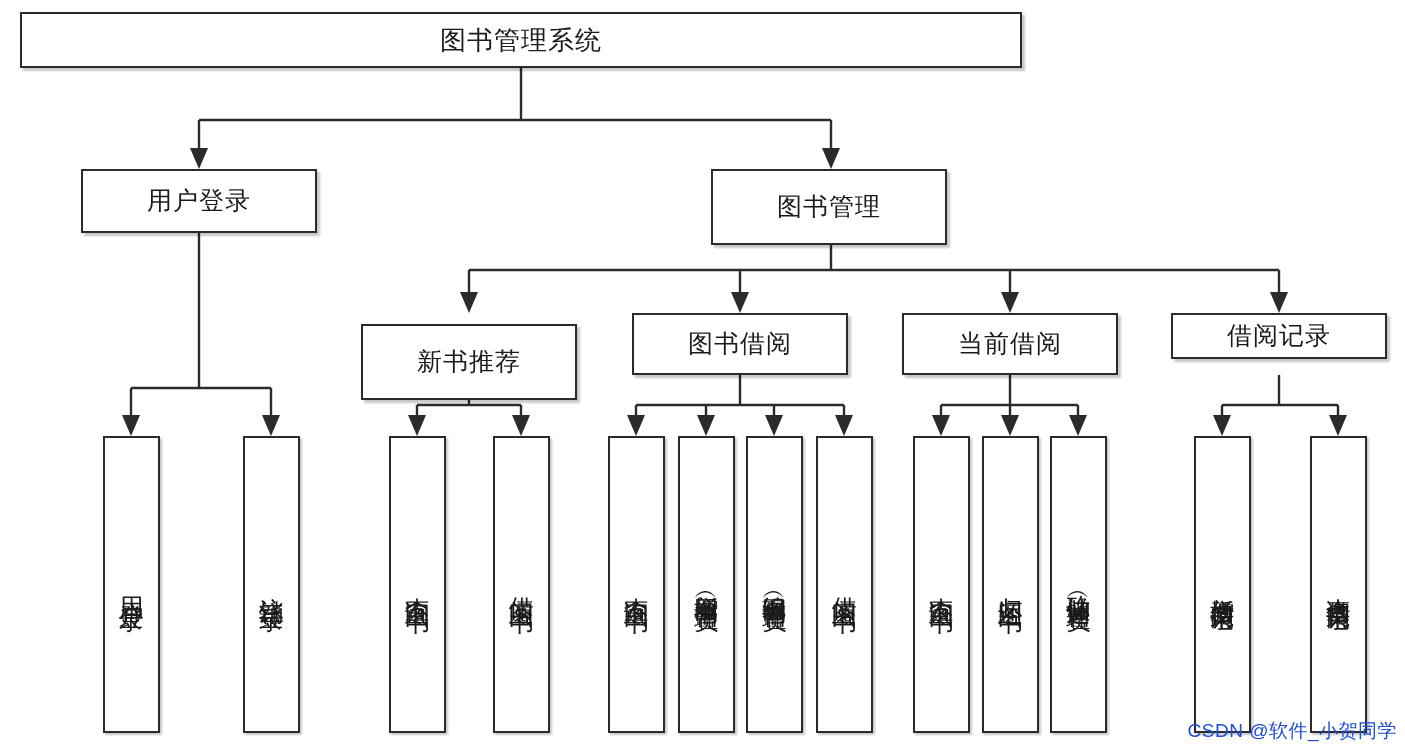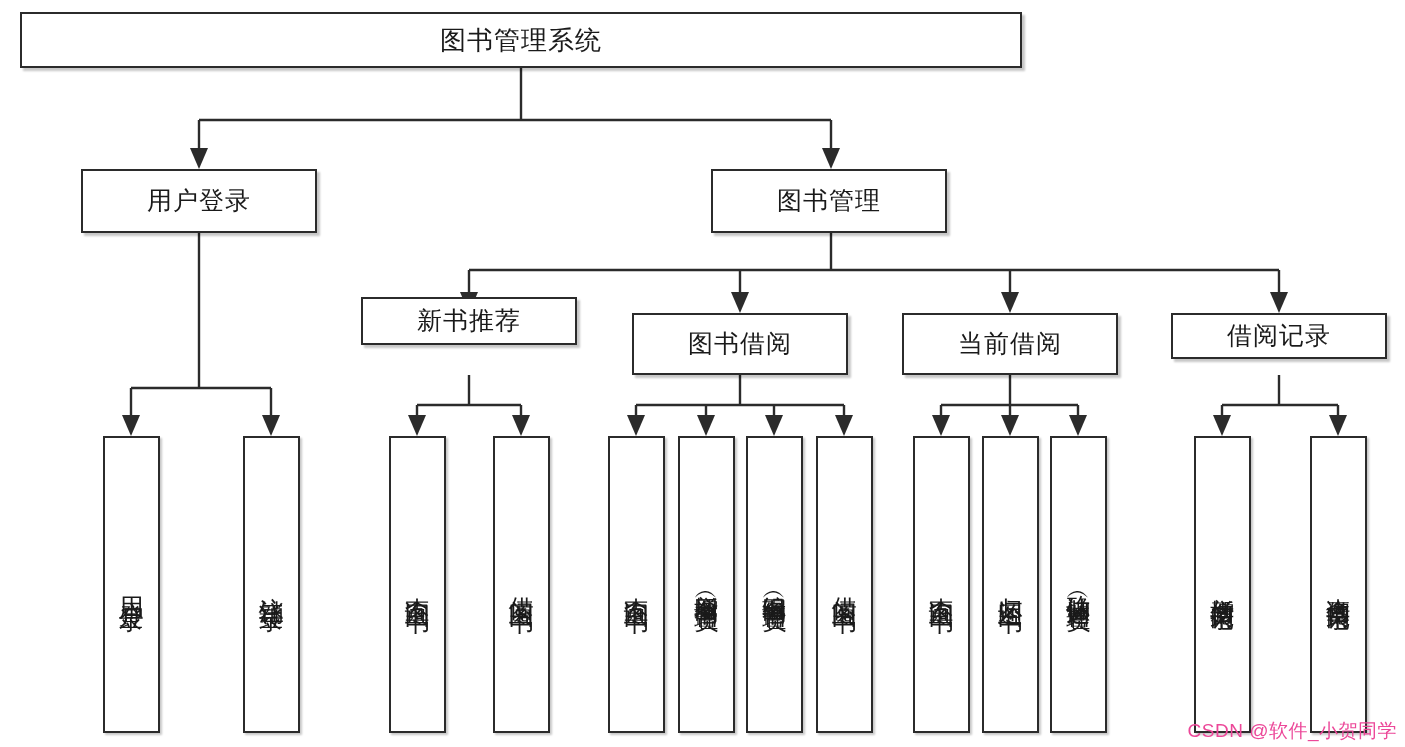--- a/index.html
+++ b/index.html
@@ -80,21 +80,21 @@
     font-size: 24px;
     letter-spacing: 2px;
   }
 
   
   #watermark {
     position: absolute;
     right: 8px;
     bottom: 3px;
     font-size: 19px;
-    color: #ec4899;
+    color: #1d4ed8;
     white-space: nowrap;
     letter-spacing: 0.5px;
   }
 </style>
 </head>
 <body>
 
 <div id="canvas">
 
   <svg id="wires" viewBox="0 0 1405 747" width="1405" height="747">
@@ -163,25 +163,25 @@
   </svg>
 
   <div class="node horiz root" style="left:20px; top:12px; width:1002px; height:56px;">
     <span class="label">图书管理系统</span>
   </div>
 
   <div class="node horiz" style="left:81px; top:169px; width:236px; height:64px;">
     <span class="label">用户登录</span>
   </div>
 
-  <div class="node horiz" style="left:711px; top:169px; width:236px; height:64px;">
+  <div class="node horiz" style="left:711px; top:169px; width:236px; height:76px;">
     <span class="label">图书管理</span>
   </div>
 
-  <div class="node horiz" style="left:361px; top:297px; width:216px; height:48px;">
+  <div class="node horiz" style="left:361px; top:324px; width:216px; height:76px;">
     <span class="label">新书推荐</span>
   </div>
 
   <div class="node horiz" style="left:902px; top:313px; width:216px; height:62px;">
     <span class="label">当前借阅</span>
   </div>
 
   <div class="node horiz" style="left:632px; top:313px; width:216px; height:62px;">
     <span class="label">图书借阅</span>
   </div>

